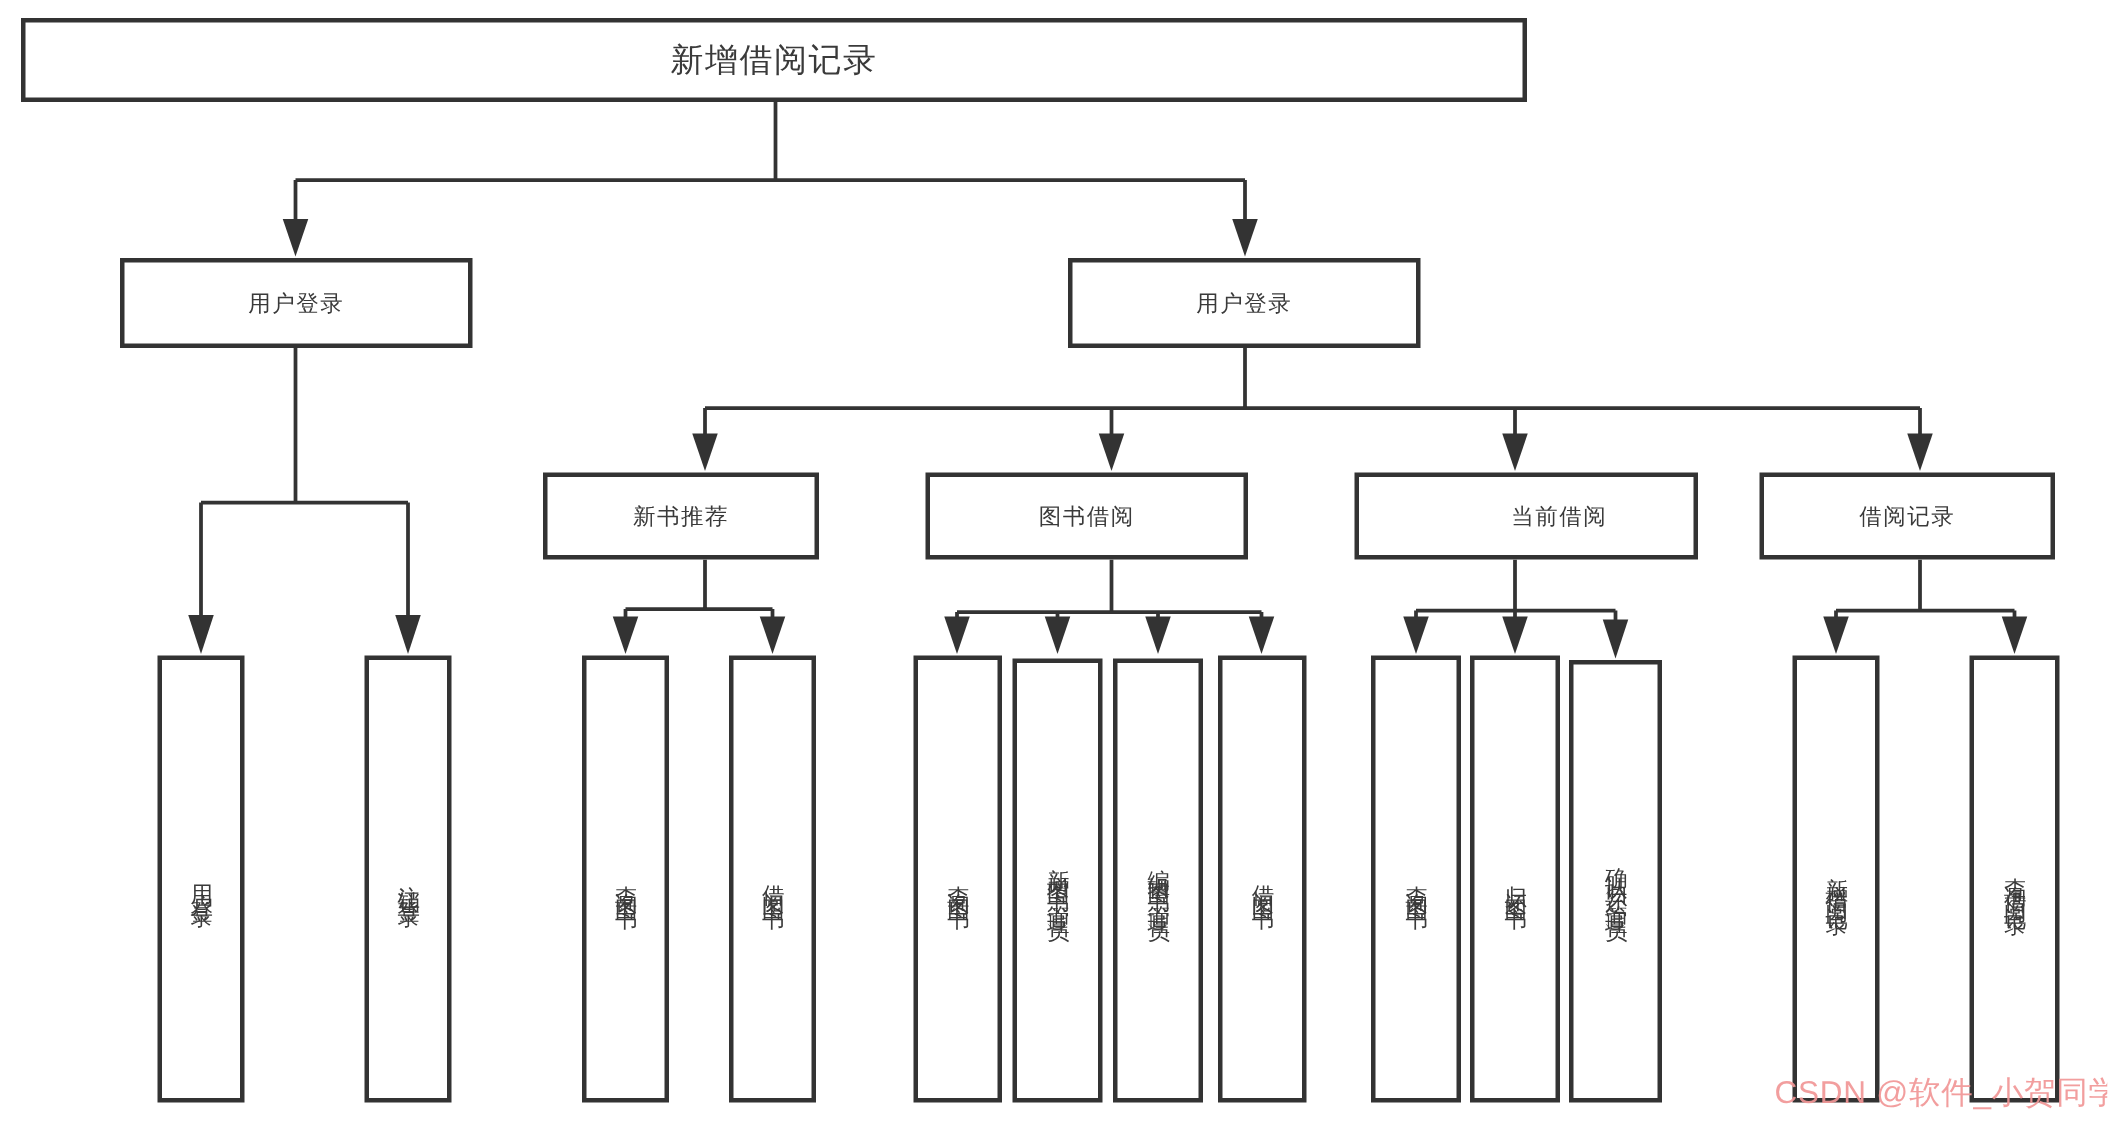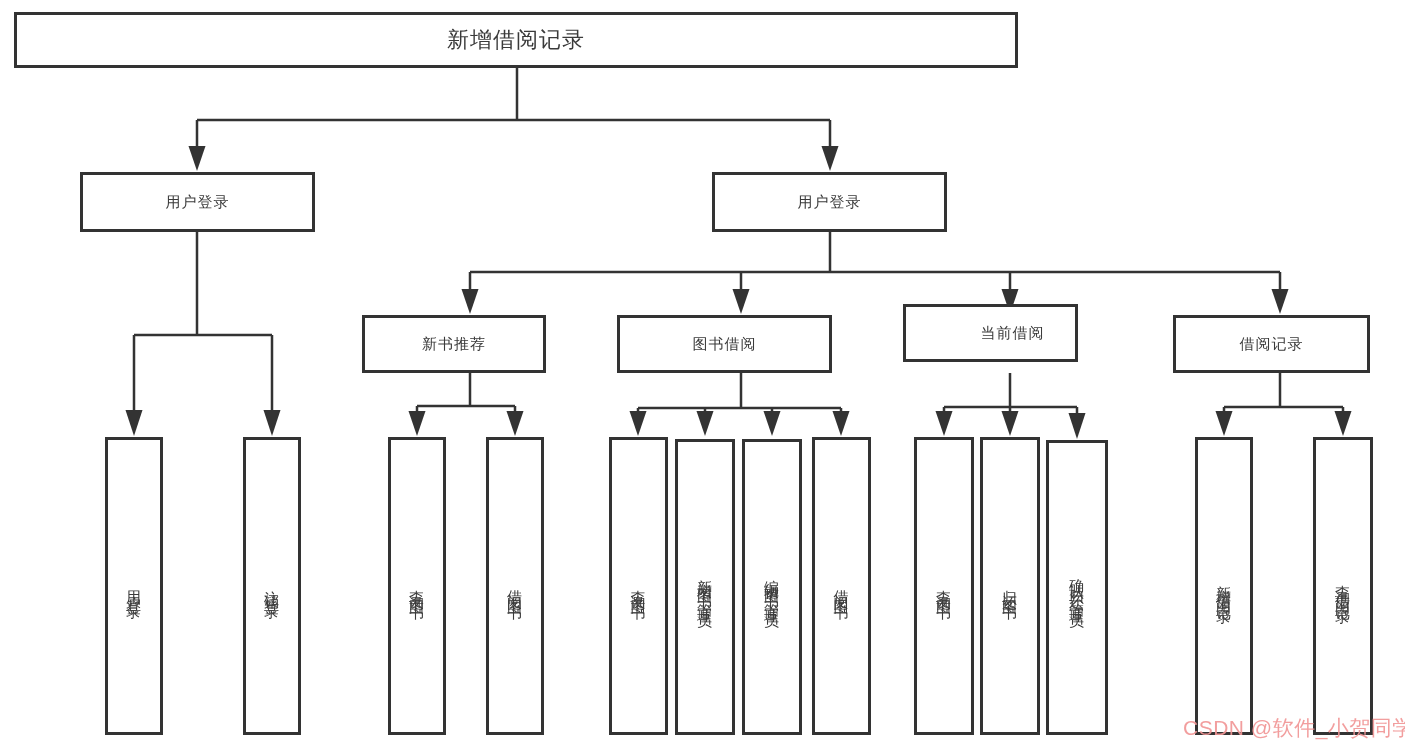--- a/index.html
+++ b/index.html
@@ -100,21 +100,21 @@
     </g>
   </svg>
 
   <div class="node title" style="left:14px; top:12px; width:1004px; height:56px;">新增借阅记录</div>
 
   <div class="node" style="left:80px; top:172px; width:235px; height:60px;">用户登录</div>
   <div class="node" style="left:712px; top:172px; width:235px; height:60px;">用户登录</div>
 
   <div class="node" style="left:362px; top:315px; width:184px; height:58px;">新书推荐</div>
   <div class="node" style="left:617px; top:315px; width:215px; height:58px;">图书借阅</div>
-  <div class="node" style="left:903px; top:304px; width:175px; height:58px;padding-left:44px;">当前借阅</div>
+  <div class="node" style="left:903px; top:315px; width:229px; height:58px;padding-left:44px;">当前借阅</div>
   <div class="node" style="left:1173px; top:315px; width:197px; height:58px;">借阅记录</div>
 
   <div class="node v" style="left:105px; top:437px; width:58px; height:298px;">用户登录</div>
   <div class="node v" style="left:243px; top:437px; width:58px; height:298px;">注销登录</div>
 
   <div class="node v" style="left:388px; top:437px; width:58px; height:298px;">查询图书</div>
   <div class="node v" style="left:486px; top:437px; width:58px; height:298px;">借阅图书</div>
 
   <div class="node v" style="left:609px; top:437px; width:59px; height:298px;">查询图书</div>
   <div class="node v" style="left:675px; top:439px; width:60px; height:296px;">新增图书（管理员）</div>

